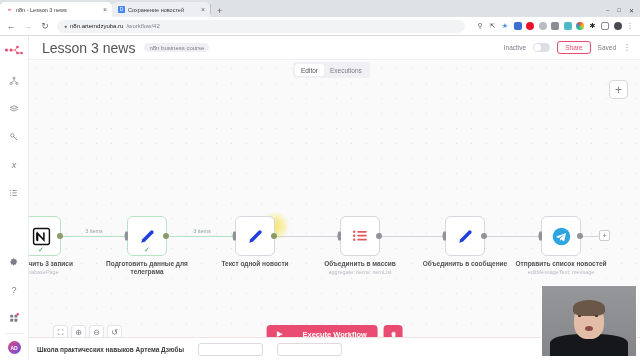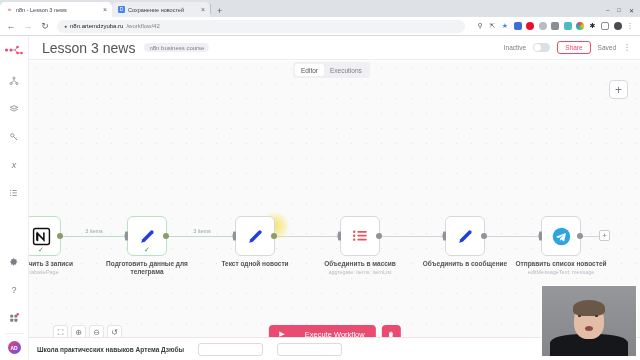--- a/index.html
+++ b/index.html
@@ -197,21 +197,21 @@
   .zc {
     width: 15px; height: 15px; background: #fff; border: 1px solid #e3e5e9;
     border-radius: 3px; display: flex; align-items: center; justify-content: center;
     color: #6f7177; font-size: 8px;
   }
   .run-bar {
     position: absolute; left: 50%; transform: translateX(-50%); bottom: 16px;
     display: flex; gap: 6px; align-items: center; z-index: 15;
   }
   .exec-btn {
-    background: #ea4b71; color: #fff; font-size: 7.5px; font-weight: normal;
+    background: #ea4b71; color: #fff; font-size: 7.5px; font-weight: bold;
     border-radius: 4px; padding: 5px 11px; display: flex; gap: 20px;
   }
   .play-ic { font-size: 7px; }
   .trash-btn {
     background: #ea4b71; color: #fff; width: 19px; height: 19px; border-radius: 4px;
     display: flex; align-items: center; justify-content: center; font-size: 8px;
   }
 
   .bottom-banner {
     position: absolute; left: 0; bottom: 0; width: 640px; height: 23px;

